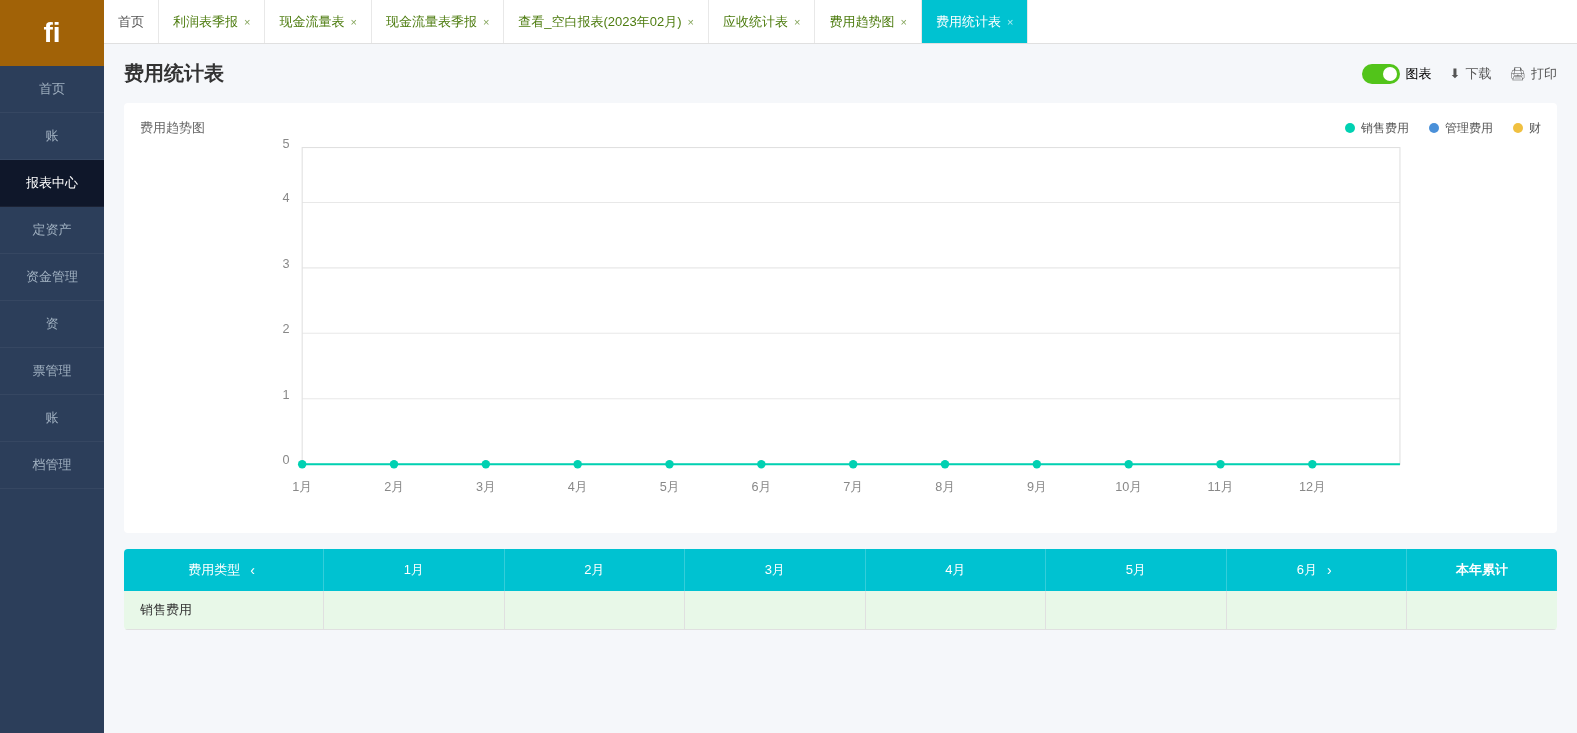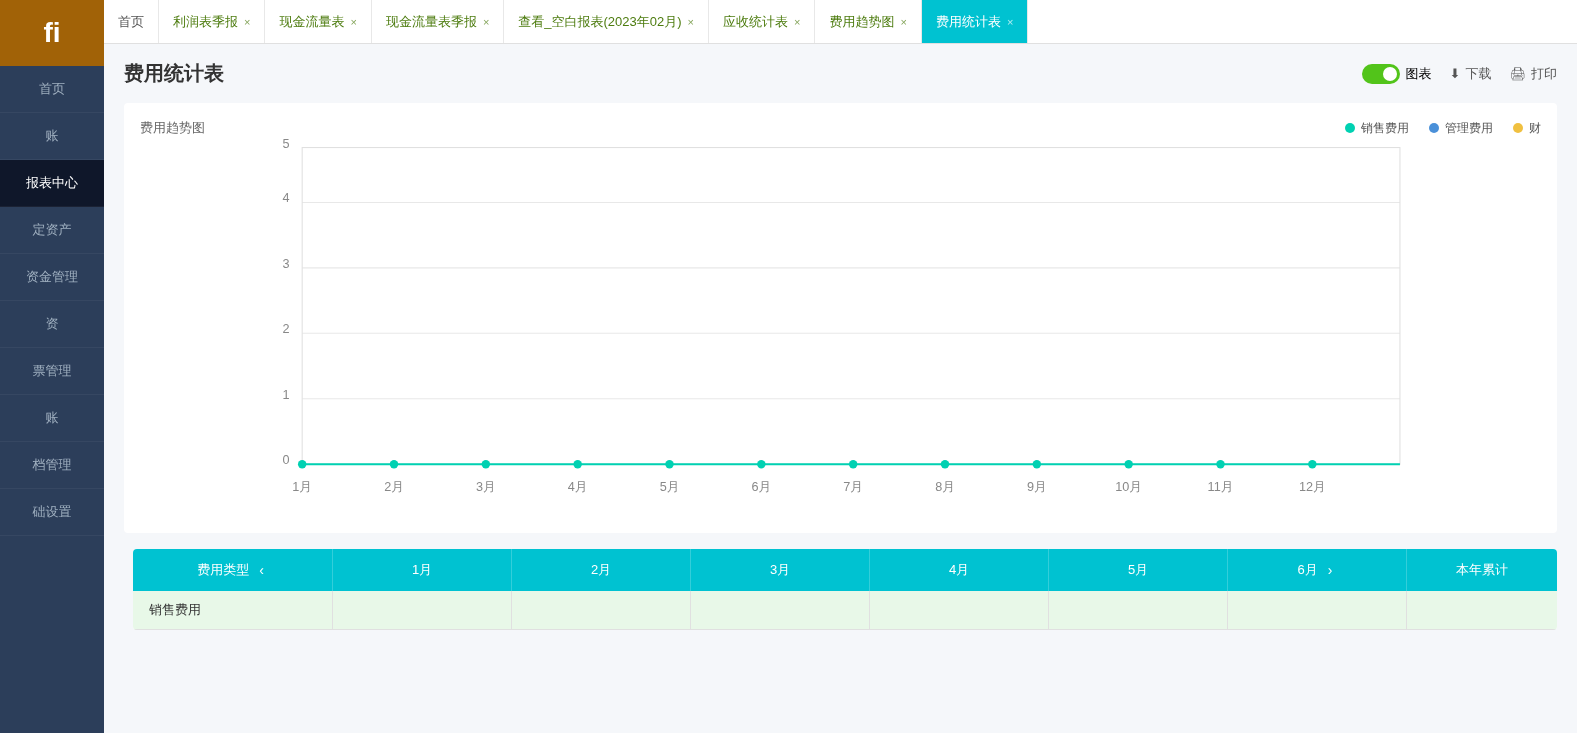--- a/index.html
+++ b/index.html
@@ -172,39 +172,38 @@
     .chart-svg-container {
       width: 100%;
       height: 380px;
     }
 
     
     .table-section {
       background: #fff;
       border-radius: 4px;
       overflow: hidden;
-      margin-left: 9px;
     }
     .table-header-row {
       display: grid;
       grid-template-columns: 200px 1fr 1fr 1fr 1fr 1fr 1fr 150px;
       background: #00c2d1;
       color: #fff;
       font-size: 13px;
     }
     .th-cell {
       padding: 12px 10px;
       text-align: center;
       border-right: 1px solid rgba(255,255,255,0.2);
       display: flex;
       align-items: center;
       justify-content: center;
       gap: 6px;
     }
-    .th-cell:last-child { border-right: none; }
+    .th-cell:last-child { border-right: none; font-weight: bold; }
     .nav-arrow {
       cursor: pointer;
       font-size: 14px;
       padding: 0 4px;
     }
     .table-data-row {
       display: grid;
       grid-template-columns: 200px 1fr 1fr 1fr 1fr 1fr 1fr 150px;
       background: #e8f8e8;
       border-bottom: 1px solid #e0e0e0;
@@ -226,21 +225,20 @@
   <div class="sidebar-logo">fi</div>
   <div class="sidebar-item">首页</div>
   <div class="sidebar-item">账</div>
   <div class="sidebar-item active">报表中心</div>
   <div class="sidebar-item">定资产</div>
   <div class="sidebar-item">资金管理</div>
   <div class="sidebar-item">资</div>
   <div class="sidebar-item">票管理</div>
   <div class="sidebar-item">账</div>
   <div class="sidebar-item">档管理</div>
-  <div class="sidebar-item">础设置</div>
 </div>
 
 <div class="main">
 
   <div class="tab-bar">
     <div class="tab home">首页</div>
     <div class="tab">
       <span>利润表季报</span>
       <span class="close-btn">×</span>
     </div>

